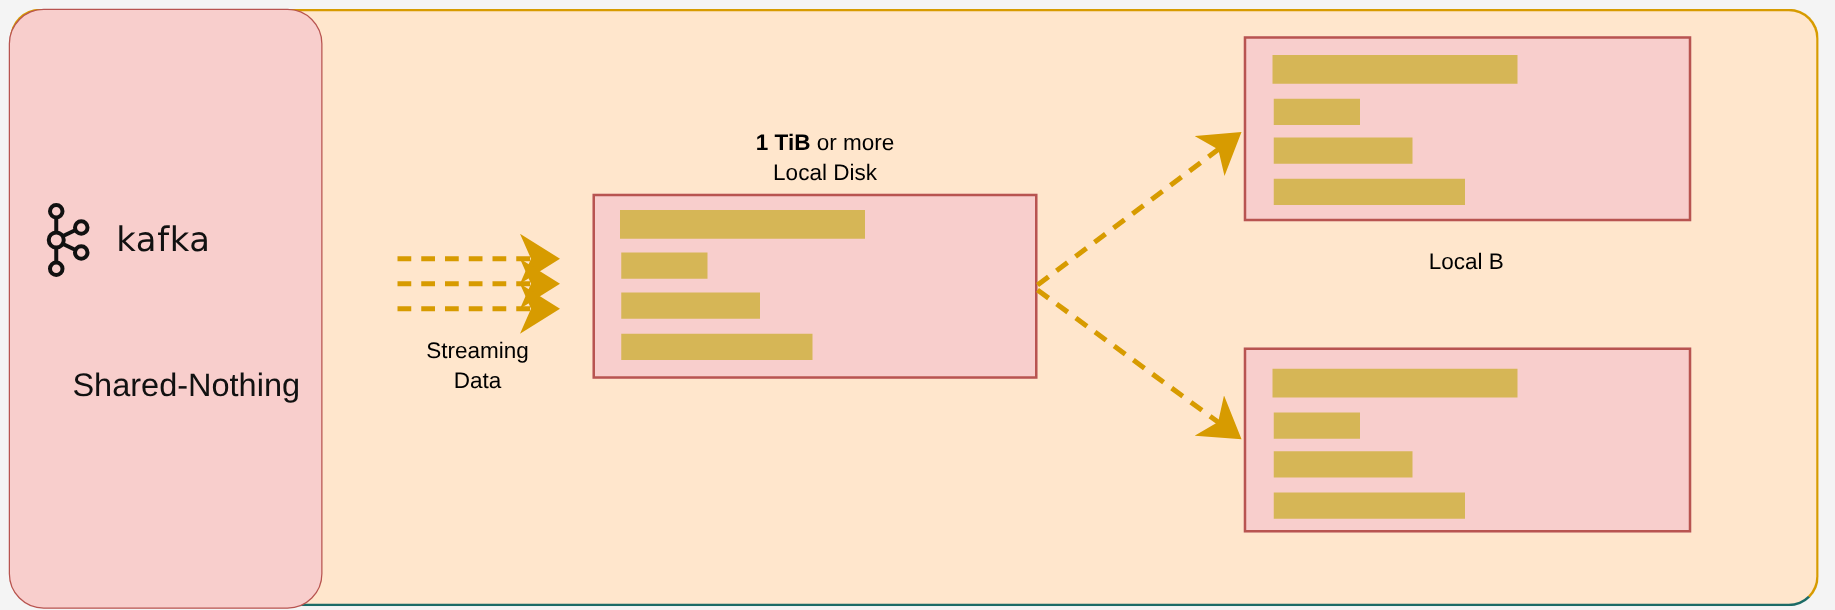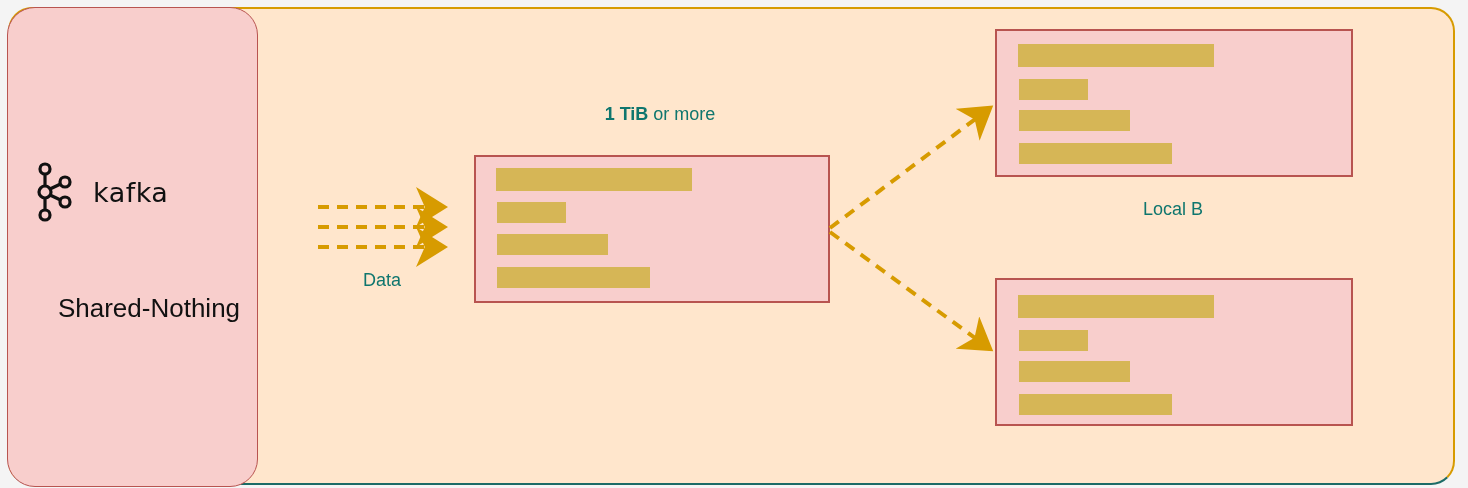--- a/index.html
+++ b/index.html
@@ -72,21 +72,21 @@
     .bar {
       position: absolute;
       height: 21px;
       background: #d6b656;
     }
     .label {
       position: absolute;
       text-align: center;
       font-size: 18px;
       line-height: 24px;
-      color: #0f766e;
+      color: #000000;
     }
     .label b { font-weight: bold; }
     svg.arrows {
       position: absolute;
       left: 0;
       top: 0;
       width: 1468px;
       height: 488px;
       pointer-events: none;
     }
@@ -114,31 +114,33 @@
         <line x1="15" y1="33" x2="25.5" y2="38"></line>
       </g>
     </svg>
     <span class="kafka-word">kafka</span>
   </div>
 
   <div class="shared-label">Shared-Nothing</div>
 
   <div class="label" style="left:560px; top:102px; width:200px;">
     <div><b>1 TiB</b><span> or more</span></div>
+    <div>Local Disk</div>
   </div>
 
   <div class="broker-box" style="left:474px; top:155px; width:356px; height:148px;">
     <div class="bar" style="left:20px; top:11px; width:196px; height:23px;"></div>
     <div class="bar" style="left:21px; top:45px; width:69px;"></div>
     <div class="bar" style="left:21px; top:77px; width:111px;"></div>
     <div class="bar" style="left:21px; top:110px; width:153px;"></div>
   </div>
 
 
   <div class="label" style="left:312px; top:268px; width:140px;">
+    <div>Streaming</div>
     <div>Data</div>
   </div>
 
   <div class="label" style="left:852px; top:216px; width:140px;">
   </div>
 
   <div class="broker-box" style="left:995px; top:29px; width:358px; height:148px;">
     <div class="bar" style="left:21px; top:13px; width:196px; height:23px;"></div>
     <div class="bar" style="left:22px; top:48px; width:69px;"></div>
     <div class="bar" style="left:22px; top:79px; width:111px;"></div>

